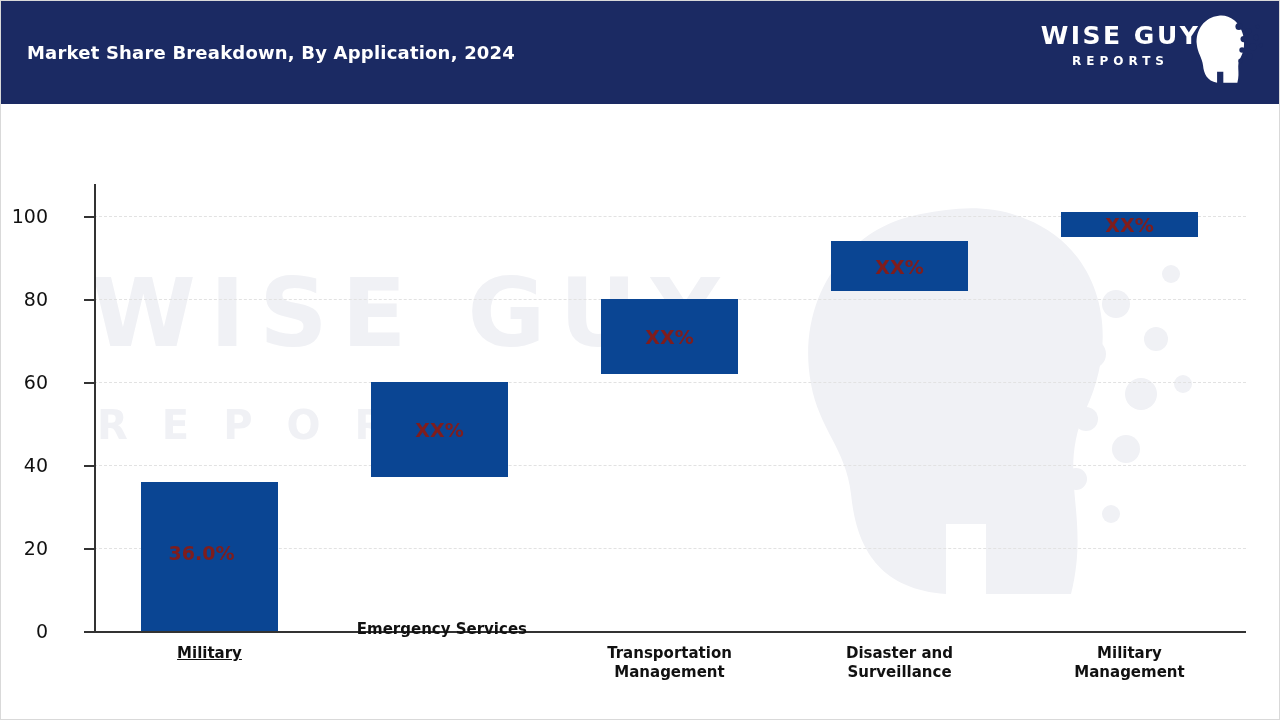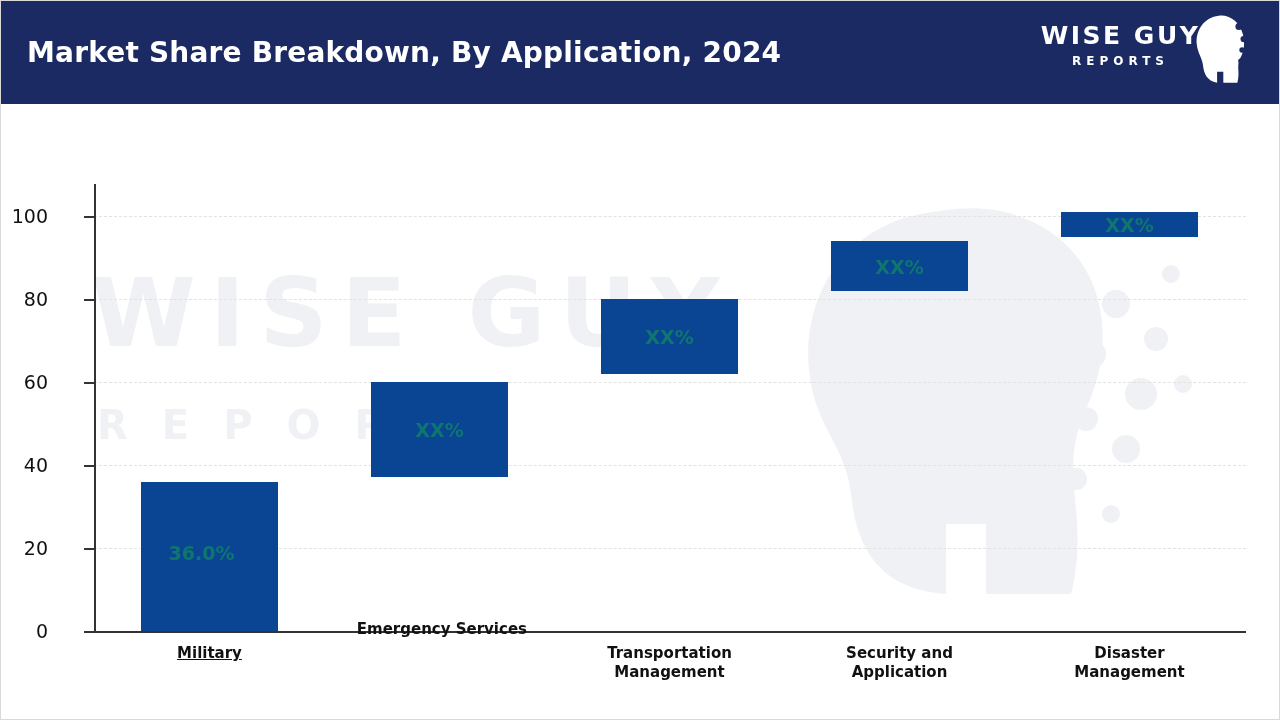--- a/index.html
+++ b/index.html
@@ -26,21 +26,21 @@
     position: absolute;
     left: 0; top: 0;
     width: 1280px;
     height: 103px;
     background: #1b2a63;
     display: flex;
     align-items: center;
   }
   .header-title {
     color: #ffffff;
-    font-size: 28px;
+    font-size: 18px;
     font-weight: bold;
     margin-left: 26px;
     letter-spacing: 0.2px;
     white-space: nowrap;
   }
   .logo {
     position: absolute;
     right: 8px;
     top: 6px;
     width: 240px;
@@ -166,21 +166,21 @@
     text-align: right;
     font-size: 19px;
     color: #111111;
   }
   .bar {
     position: absolute;
     background: #0a4593;
   }
   .bar-label {
     position: absolute;
-    color: #0f766e;
+    color: #7f1d1d;
     font-size: 19px;
     font-weight: bold;
     text-align: center;
     white-space: nowrap;
   }
   .cat-label {
     position: absolute;
     text-align: center;
     font-size: 15px;
     font-weight: bold;
@@ -269,18 +269,18 @@
       <div class="ytick-label" style="top:436px">0</div>
       <div class="ytick-label" style="top:353px">20</div>
       <div class="ytick-label" style="top:270px">40</div>
       <div class="ytick-label" style="top:187px">60</div>
       <div class="ytick-label" style="top:104px">80</div>
       <div class="ytick-label" style="top:21px">100</div>
 
       <div class="cat-label" style="left:28px; top:460px; width:175px;text-decoration:underline;">Military</div>
       <div class="cat-label" style="left:258px; top:436px; width:175px;text-align:right;">Emergency Services</div>
       <div class="cat-label" style="left:488px; top:460px; width:175px;">Transportation Management</div>
-      <div class="cat-label" style="left:718px; top:460px; width:175px;">Security and Application</div>
-      <div class="cat-label" style="left:948px; top:460px; width:175px;">Disaster Management</div>
+      <div class="cat-label" style="left:718px; top:460px; width:175px;">Disaster and Surveillance</div>
+      <div class="cat-label" style="left:948px; top:460px; width:175px;">Military Management</div>
 
     </div>
   </div>
 </div>
 
 </body></html>

